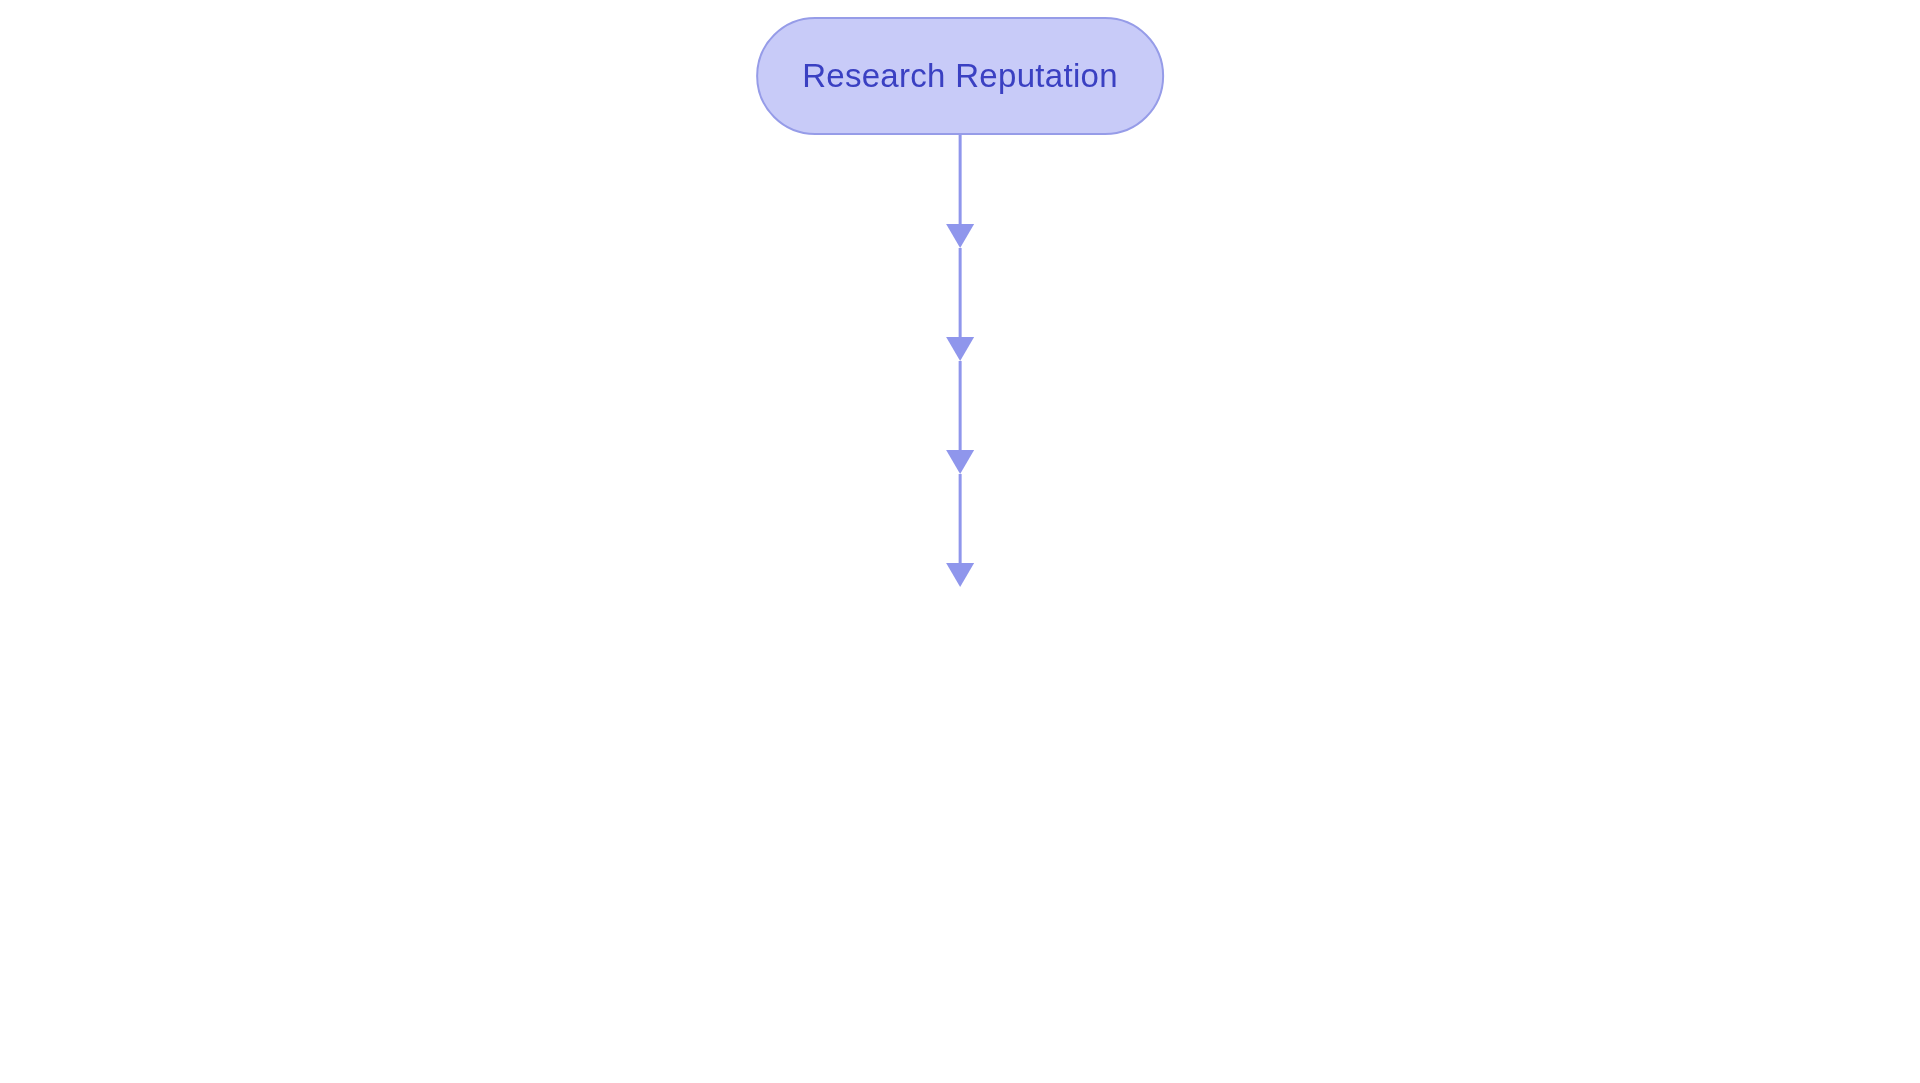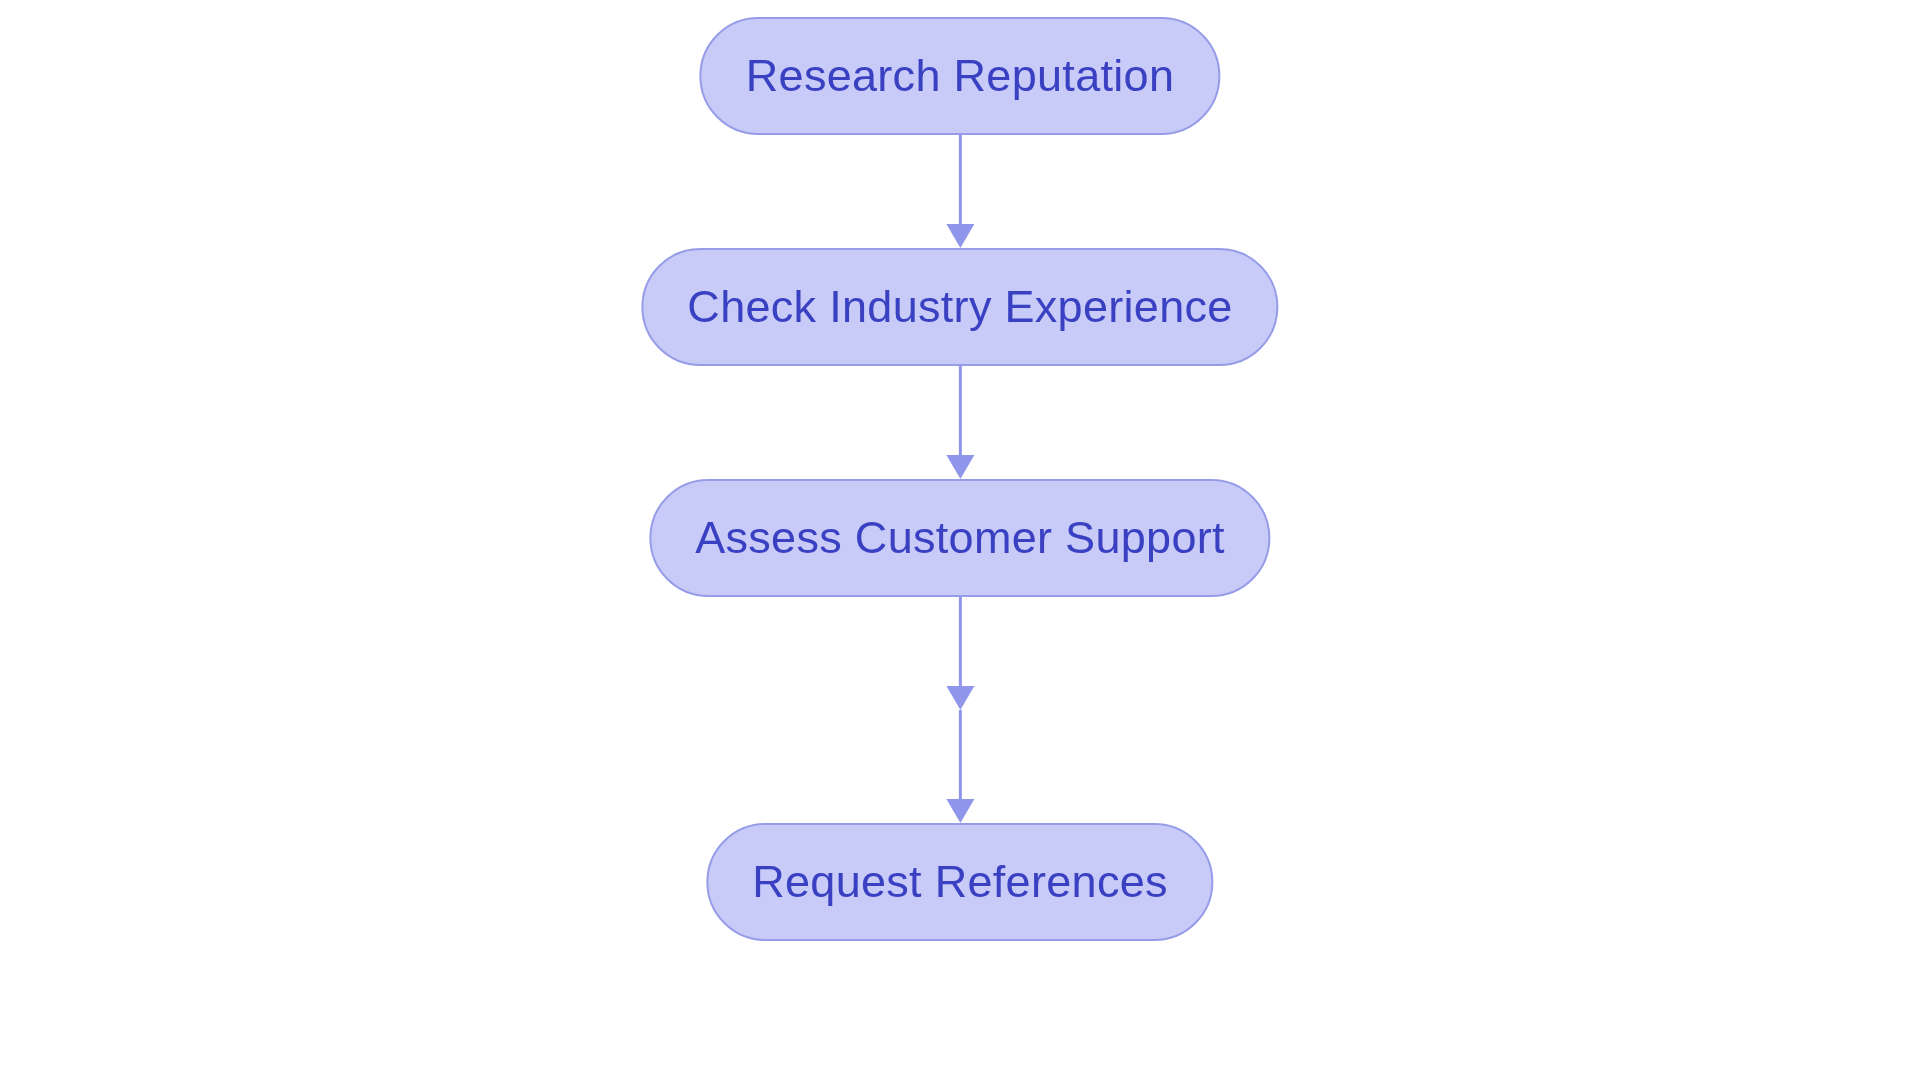--- a/index.html
+++ b/index.html
@@ -31,21 +31,21 @@
     height: 118px;
     padding: 0 44px;
     display: flex;
     align-items: center;
     justify-content: center;
     white-space: nowrap;
     background: #c8cbf8;
     border: 2px solid #969ce8;
     border-radius: 60px;
     color: #3a40c2;
-    font-size: 45px;
+    font-size: 33px;
     font-weight: 400;
     letter-spacing: 0.3px;
   }
   .connector {
     position: relative;
     width: 32px;
     height: 113px;
     flex: 0 0 auto;
   }
   .connector .line {
@@ -75,36 +75,33 @@
 <div class="canvas">
   <div class="flow">
 
     <div class="node">Research Reputation</div>
 
     <div class="connector">
       <div class="line"></div>
       <div class="head"></div>
     </div>
 
-    <div class="node">Check Industry Experience</div>
-
-    <div class="connector">
-      <div class="line"></div>
-      <div class="head"></div>
-    </div>
-
-    <div class="node">Assess Customer Support</div>
 
     <div class="connector">
       <div class="line"></div>
       <div class="head"></div>
     </div>
 
 
     <div class="connector">
       <div class="line"></div>
       <div class="head"></div>
     </div>
 
-    <div class="node">Request References</div>
+
+    <div class="connector">
+      <div class="line"></div>
+      <div class="head"></div>
+    </div>
+
 
   </div>
 </div>
 
 </body></html>

